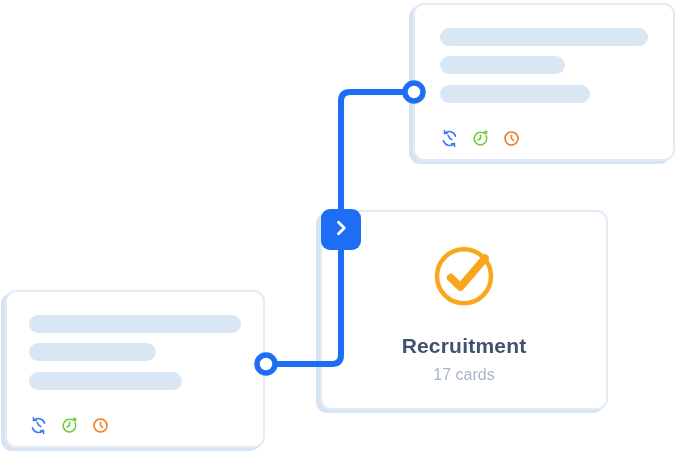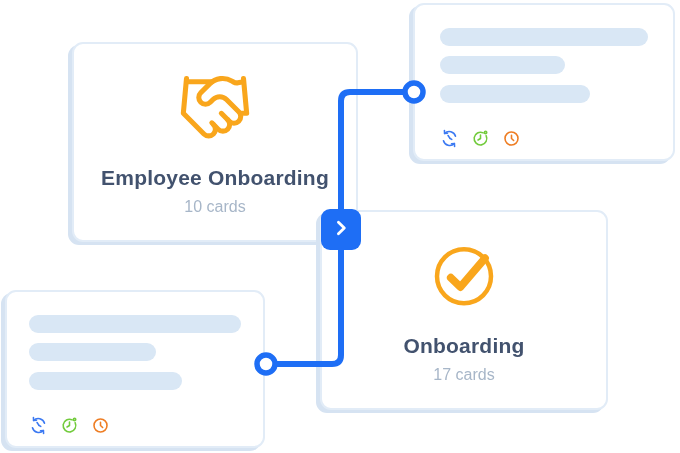--- a/index.html
+++ b/index.html
@@ -119,42 +119,29 @@
       </span>
       <span class="ic-orange">
         <svg class="stroke" viewBox="0 0 24 24" stroke-width="2" width="19" height="19">
           <circle cx="12" cy="12" r="8.2"></circle>
           <path d="M12 7.9V12l2.7 2.5"></path>
         </svg>
       </span>
     </div>
   </div>
 
-  <div class="card board-card" id="card-onboarding">
-    <div class="board-icon">
-      <svg class="stroke" viewBox="0 0 24 24" stroke-width="1.6" width="94" height="76">
-        <path d="m11 17 2 2a1 1 0 1 0 3-3"></path>
-        <path d="m14 14 2.5 2.5a1 1 0 1 0 3-3l-3.88-3.88a3 3 0 0 0-4.24 0l-.88.88a1 1 0 1 1-3-3l2.81-2.81a5.79 5.79 0 0 1 7.06-.87l.47.28a2 2 0 0 0 1.42.25L21 4"></path>
-        <path d="m21 3 1 11h-2"></path>
-        <path d="M3 3 2 14l6.5 6.5a1 1 0 1 0 3-3"></path>
-        <path d="M3 4h8"></path>
-      </svg>
-    </div>
-    <div class="board-title">Employee Onboarding</div>
-    <div class="board-subtitle">10 cards</div>
-  </div>
 
   <div class="card board-card" id="card-recruitment">
     <div class="board-icon">
       <svg viewBox="0 0 24 24" width="72" height="72" fill="none" stroke="currentColor" stroke-linecap="round" stroke-linejoin="round">
         <circle cx="12" cy="12.4" r="9" stroke-width="1.5"></circle>
         <polyline points="7.6 12.9 10.8 16 19 6.4" stroke-width="2.6"></polyline>
       </svg>
     </div>
-    <div class="board-title">Onboarding</div>
+    <div class="board-title">Recruitment</div>
     <div class="board-subtitle">17 cards</div>
   </div>
 
   <svg class="connector-svg" viewBox="0 0 680 453">
     <path d="M 414 92 H 350 Q 341 92 341 101 V 355 Q 341 364 332 364 H 266" fill="none" stroke="#1e6ef5" stroke-width="6" stroke-linecap="round"></path>
     <circle cx="414" cy="92" r="9" fill="#ffffff" stroke="#1e6ef5" stroke-width="5.5"></circle>
     <circle cx="266" cy="364" r="9" fill="#ffffff" stroke="#1e6ef5" stroke-width="5.5"></circle>
   </svg>
 
   <button class="flow-button">

